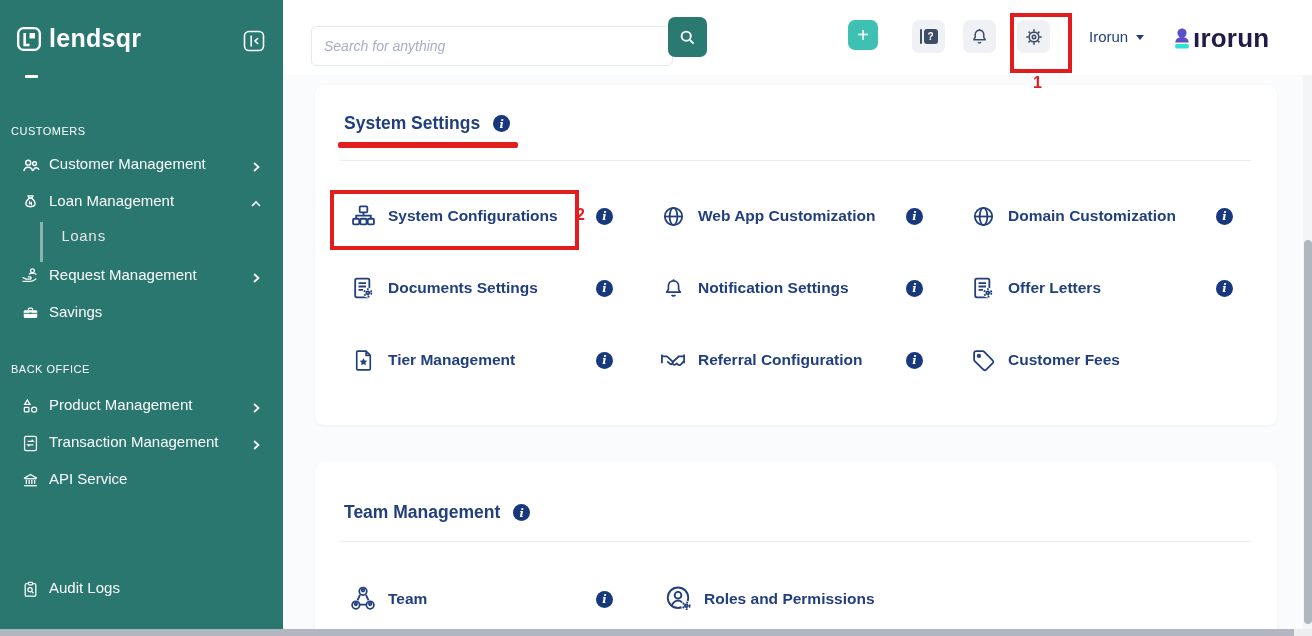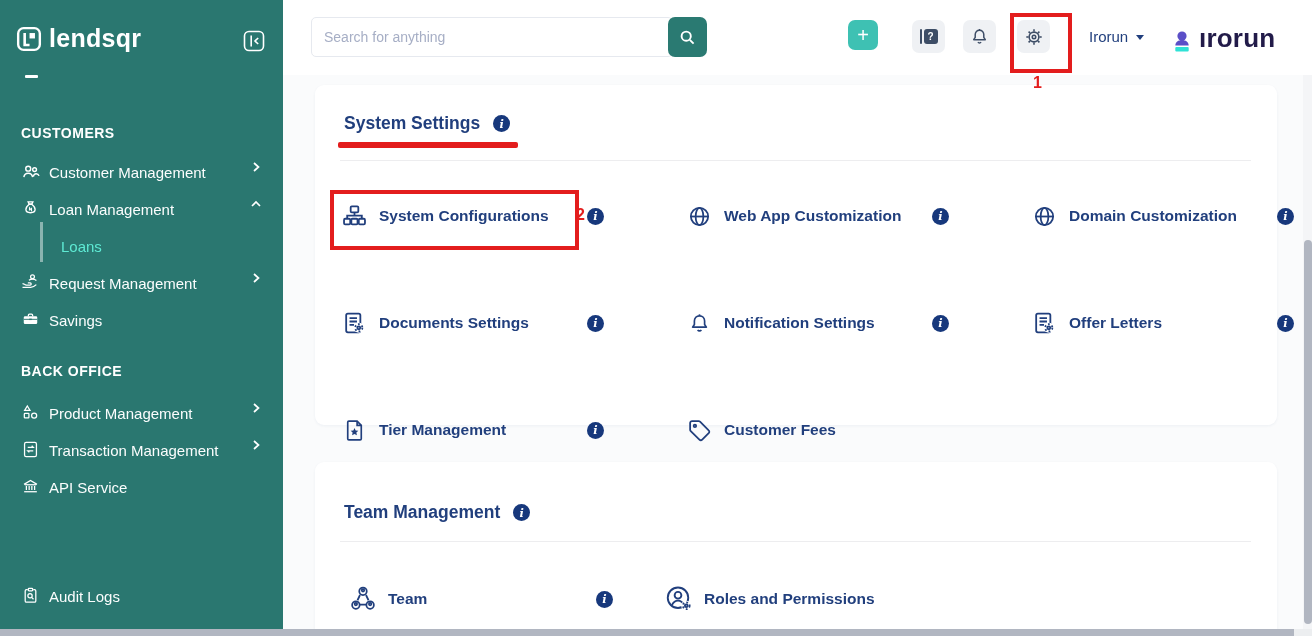--- a/index.html
+++ b/index.html
@@ -5,62 +5,62 @@
   html,body{margin:0;padding:0;background:#e9ebee;}
   .screen{position:relative;width:1312px;height:636px;background:#fafbfc;overflow:hidden;
           font-family:"Liberation Sans",sans-serif;}
 
   
   .sidebar{position:absolute;left:0;top:0;width:283px;height:630px;background:#2a7770;color:#fff;}
   .logo-row{position:absolute;left:16px;top:24px;display:flex;align-items:center;gap:7px;cursor:pointer;}
   .logo-text{font-size:25px;font-weight:bold;letter-spacing:.3px;color:#fff;}
   .collapse-btn{position:absolute;right:18px;top:30px;width:22px;height:22px;cursor:pointer;}
   .partial-dash{position:absolute;left:25px;top:75px;width:13px;height:3px;background:#fff;border-radius:1px;}
-  .nav-header{position:absolute;left:21px;font-size:14px;font-weight:bold;letter-spacing:.5px;color:#fff;}
-  .nav-item{position:absolute;left:0;width:283px;height:26px;display:flex;align-items:flex-end;cursor:pointer;}
+  .nav-header{position:absolute;left:11px;font-size:11px;font-weight:normal;letter-spacing:.5px;color:#fff;}
+  .nav-item{position:absolute;left:0;width:283px;height:26px;display:flex;align-items:flex-start;cursor:pointer;}
   .nav-ic{width:20px;height:20px;margin-left:20px;display:flex;align-items:center;justify-content:center;flex:none;}
   .nav-label{margin-left:9px;font-size:15px;color:#fbfdfd;white-space:nowrap;}
   .nav-chev{position:absolute;right:21px;top:6px;width:12px;height:12px;}
   .sub-bar{position:absolute;left:40px;top:222px;width:3px;height:40px;background:rgba(255,255,255,.45);}
-  .sub-label{margin-left:61px;font-size:15px;color:#5eead4;}
+  .sub-label{margin-left:61px;font-size:15px;color:#e5e5e5;font-family:Liberation Mono, monospace;}
 
   
   .topbar{position:absolute;left:283px;top:0;width:1029px;height:75px;background:#fff;}
-  .search-input{position:absolute;left:28px;top:17px;width:336px;height:38px;border:1px solid #e6e9ef;
+  .search-input{position:absolute;left:28px;top:26px;width:336px;height:38px;border:1px solid #e6e9ef;
                 border-radius:5px;padding:0 12px;font-size:14px;color:#213f7d;outline:none;
-                font-family:"Liberation Sans",sans-serif;}
+                font-family:"Liberation Sans",sans-serif;font-style:italic;}
   .search-input::placeholder{color:#a6aec5;}
   .search-btn{position:absolute;left:385px;top:17px;width:39px;height:40px;background:#2a7a72;border:none;
               border-radius:7px;cursor:pointer;display:flex;align-items:center;justify-content:center;}
   .add-btn{position:absolute;left:565px;top:20px;width:30px;height:30px;background:#3ec1b3;border:none;
            border-radius:7px;color:#fff;font-size:20px;line-height:28px;cursor:pointer;font-weight:400;}
   .icon-btn{position:absolute;top:20px;width:33px;height:33px;background:#eff1f4;border:none;border-radius:7px;
             cursor:pointer;display:flex;align-items:center;justify-content:center;}
   .help-btn{left:629px;} .bell-btn{left:680px;} .gear-btn{left:734px;}
   .help-glyph{display:flex;align-items:center;gap:2px;}
   .help-bar{width:2px;height:15px;background:#3d4d66;border-radius:1px;}
   .help-box{width:14px;height:15px;background:#3d4d66;border-radius:3px;color:#fff;font-size:10px;font-weight:bold;
             display:flex;align-items:center;justify-content:center;}
   .user-wrap{position:absolute;left:806px;top:28px;display:flex;align-items:center;gap:8px;cursor:pointer;}
   .user-name{font-size:15px;color:#213f7d;font-weight:500;}
   .caret-down{width:0;height:0;border-left:4.5px solid transparent;border-right:4.5px solid transparent;
               border-top:5px solid #213f7d;margin-top:2px;}
-  .org-logo{position:absolute;left:888px;top:23px;display:flex;align-items:flex-end;gap:6px;cursor:pointer;}
+  .org-logo{position:absolute;left:888px;top:23px;display:flex;align-items:center;gap:0;cursor:pointer;}
   .org-text{font-size:26px;font-weight:800;color:#221b49;letter-spacing:.2px;}
 
   
   .card{position:absolute;left:315px;width:962px;background:#fff;border-radius:9px;
         box-shadow:0 1px 3px rgba(33,63,125,.06);}
   .card1{top:85px;height:340px;}
   .card2{top:462px;height:210px;}
   .card-title{position:absolute;left:29px;display:flex;align-items:center;gap:13px;}
   .card-title-text{font-size:17.5px;font-weight:600;color:#213f7d;white-space:nowrap;text-align:right;}
   .divider{position:absolute;left:25px;right:26px;height:1px;background:#ededef;}
   .grid{position:absolute;display:grid;grid-template-columns:310px 310px 292px;grid-auto-rows:72px;}
-  .grid1{left:16px;top:95px;gap:35px;}
+  .grid1{left:25px;top:95px;}
   .grid2{left:25px;top:101px;gap:6px;}
   .cell{position:relative;display:flex;align-items:center;cursor:pointer;}
   .cell-ic{width:30px;height:30px;margin-left:8px;display:flex;align-items:center;justify-content:center;flex:none;}
   .cell-label{margin-left:10px;font-size:15.5px;font-weight:600;color:#213f7d;white-space:nowrap;}
   .info{position:absolute;left:256px;width:17px;height:17px;border-radius:50%;background:#17387c;color:#fff;
         display:flex;align-items:center;justify-content:center;cursor:pointer;
         font-family:"DejaVu Serif",serif;font-size:11.5px;font-weight:bold;font-style:italic;}
   .info::before{content:"i";}
   .info-inline{position:static;left:auto;flex:none;}
 
@@ -387,20 +387,31 @@
           <svg width="25" height="25" viewBox="0 0 24 24" fill="none" stroke="#213f7d" stroke-width="1.6">
             <path d="M14.5 3H6.6A1.1 1.1 0 0 0 5.5 4.1v15.8A1.1 1.1 0 0 0 6.6 21h10.8a1.1 1.1 0 0 0 1.1-1.1V7z"></path>
             <path d="M14.5 3v4h4"></path>
             <polygon points="12,9.6 13.1,12 15.7,12.3 13.8,14 14.3,16.6 12,15.3 9.7,16.6 10.2,14 8.3,12.3 10.9,12" fill="#213f7d" stroke="none"></polygon>
           </svg>
         </span>
         <span class="cell-label">Tier Management</span>
         <span class="info"></span>
       </div>
 
+      <div class="cell">
+        <span class="cell-ic">
+          <svg width="28" height="28" viewBox="0 0 24 24" fill="none" stroke="#213f7d" stroke-width="1.5" stroke-linejoin="round">
+            <path d="M2.5 8.8h4.3l4.7 4.4a1.5 1.5 0 0 1-2.1 2.1l-2.3-2.1"></path>
+            <path d="M21.5 8.8h-4.4l-5.1 4.7a1.6 1.6 0 0 0 2.2 2.3l1-.9 1.3 1.2a1.5 1.5 0 0 0 2.2-.2l2.8-3.1"></path>
+            <path d="M2.5 7.2v7.6M21.5 7.2v7.6"></path>
+          </svg>
+        </span>
+        <span class="cell-label">Referral Configuration</span>
+        <span class="info"></span>
+      </div>
 
       <div class="cell">
         <span class="cell-ic">
           <svg width="25" height="25" viewBox="0 0 24 24" fill="none" stroke="#213f7d" stroke-width="1.7" stroke-linejoin="round">
             <path d="M20.8 11.8 12.5 3.5A1.9 1.9 0 0 0 11.2 3H4.9A1.9 1.9 0 0 0 3 4.9v6.3c0 .5.2 1 .6 1.3l8.3 8.3a1.9 1.9 0 0 0 2.7 0l6.2-6.2a1.9 1.9 0 0 0 0-2.8z"></path>
             <circle cx="7.6" cy="7.6" r="1.2"></circle>
           </svg>
         </span>
         <span class="cell-label">Customer Fees</span>
       </div>

